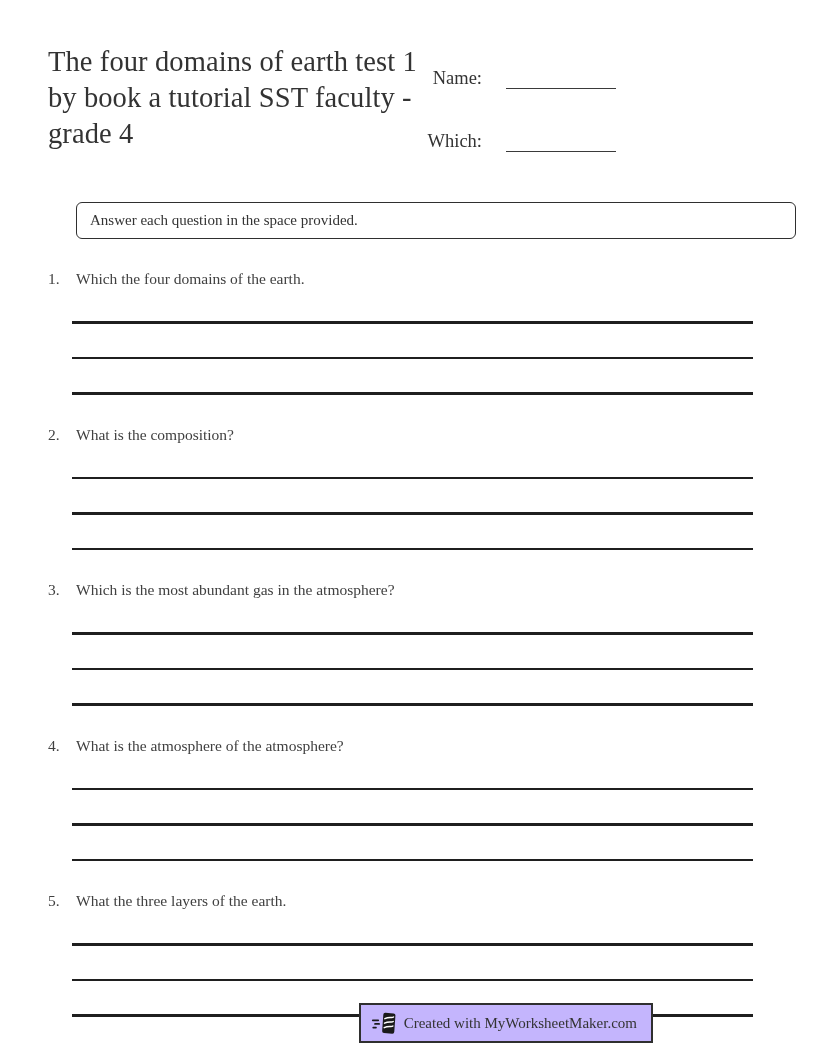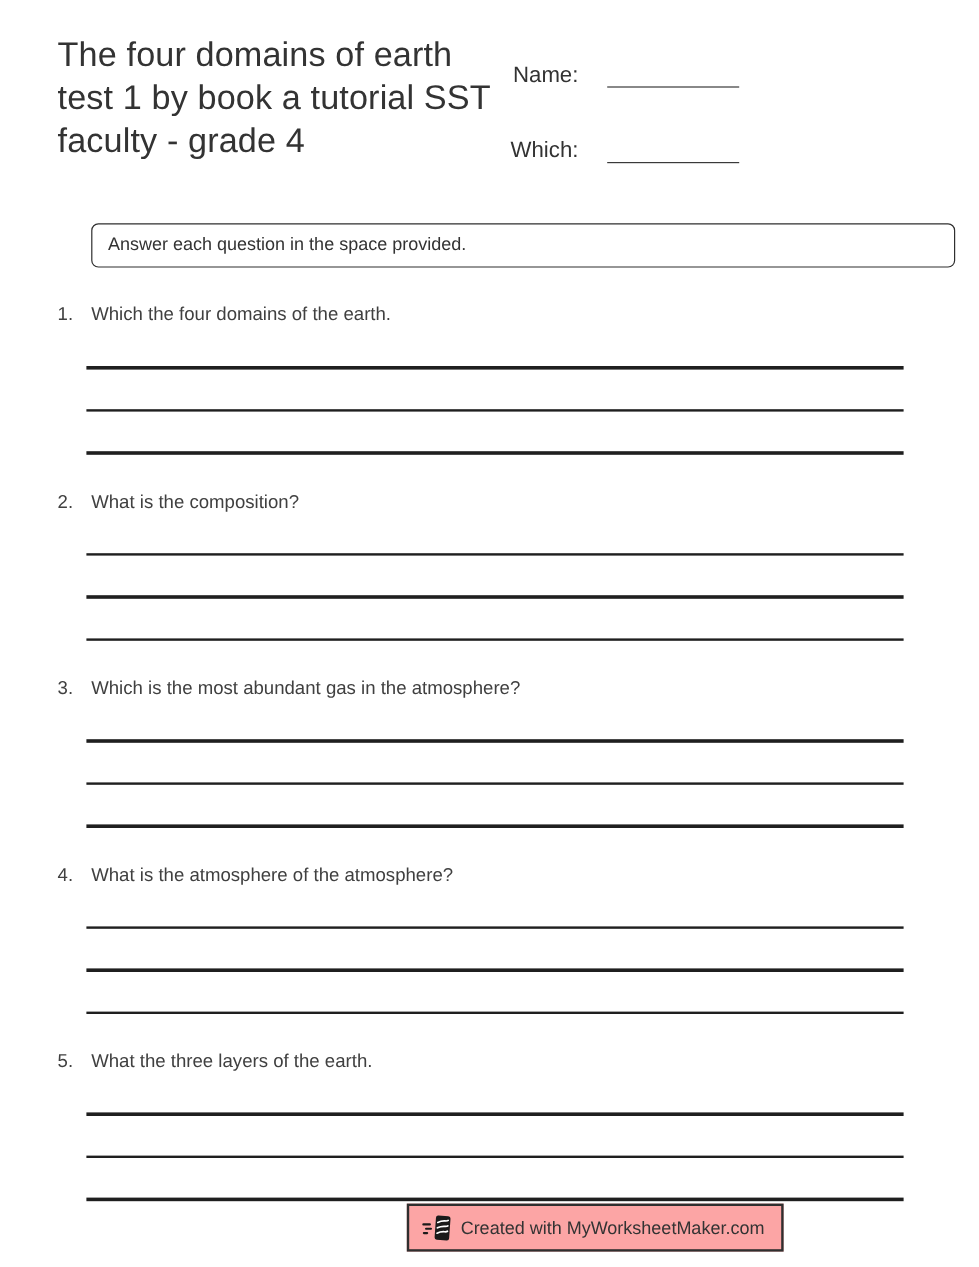--- a/index.html
+++ b/index.html
@@ -8,21 +8,22 @@
     width: 816px; height: 1056px;
     font-family: "Liberation Sans", sans-serif;
     color: #333333;
     position: relative;
     overflow: hidden;
   }
   .page {
     width: 664px; height: 1056px;
     background: #ffffff;
     position: relative;
-    padding-top: 28px;
+    padding-top: 44px;
+    font-family: Liberation Serif, serif;
   }
 
   
   .header {
     display: flex;
     justify-content: space-between;
     margin: 0 48px;
   }
   .title {
     max-width: 535px;
@@ -88,21 +89,21 @@
     margin-top: 33px;
   }
 
   
   .footer-badge {
     position: absolute;
     right: 11px;
     bottom: 13px;
     height: 40px;
     border: 2px solid #2f2f2f;
-    background: #fca5a5;
+    background: #c4b5fd;
     display: flex;
     align-items: center;
     padding: 0 14px 0 10px;
     gap: 6px;
   }
   .footer-credit {
     font-size: 15px;
     color: #333333;
     white-space: nowrap;
   }

